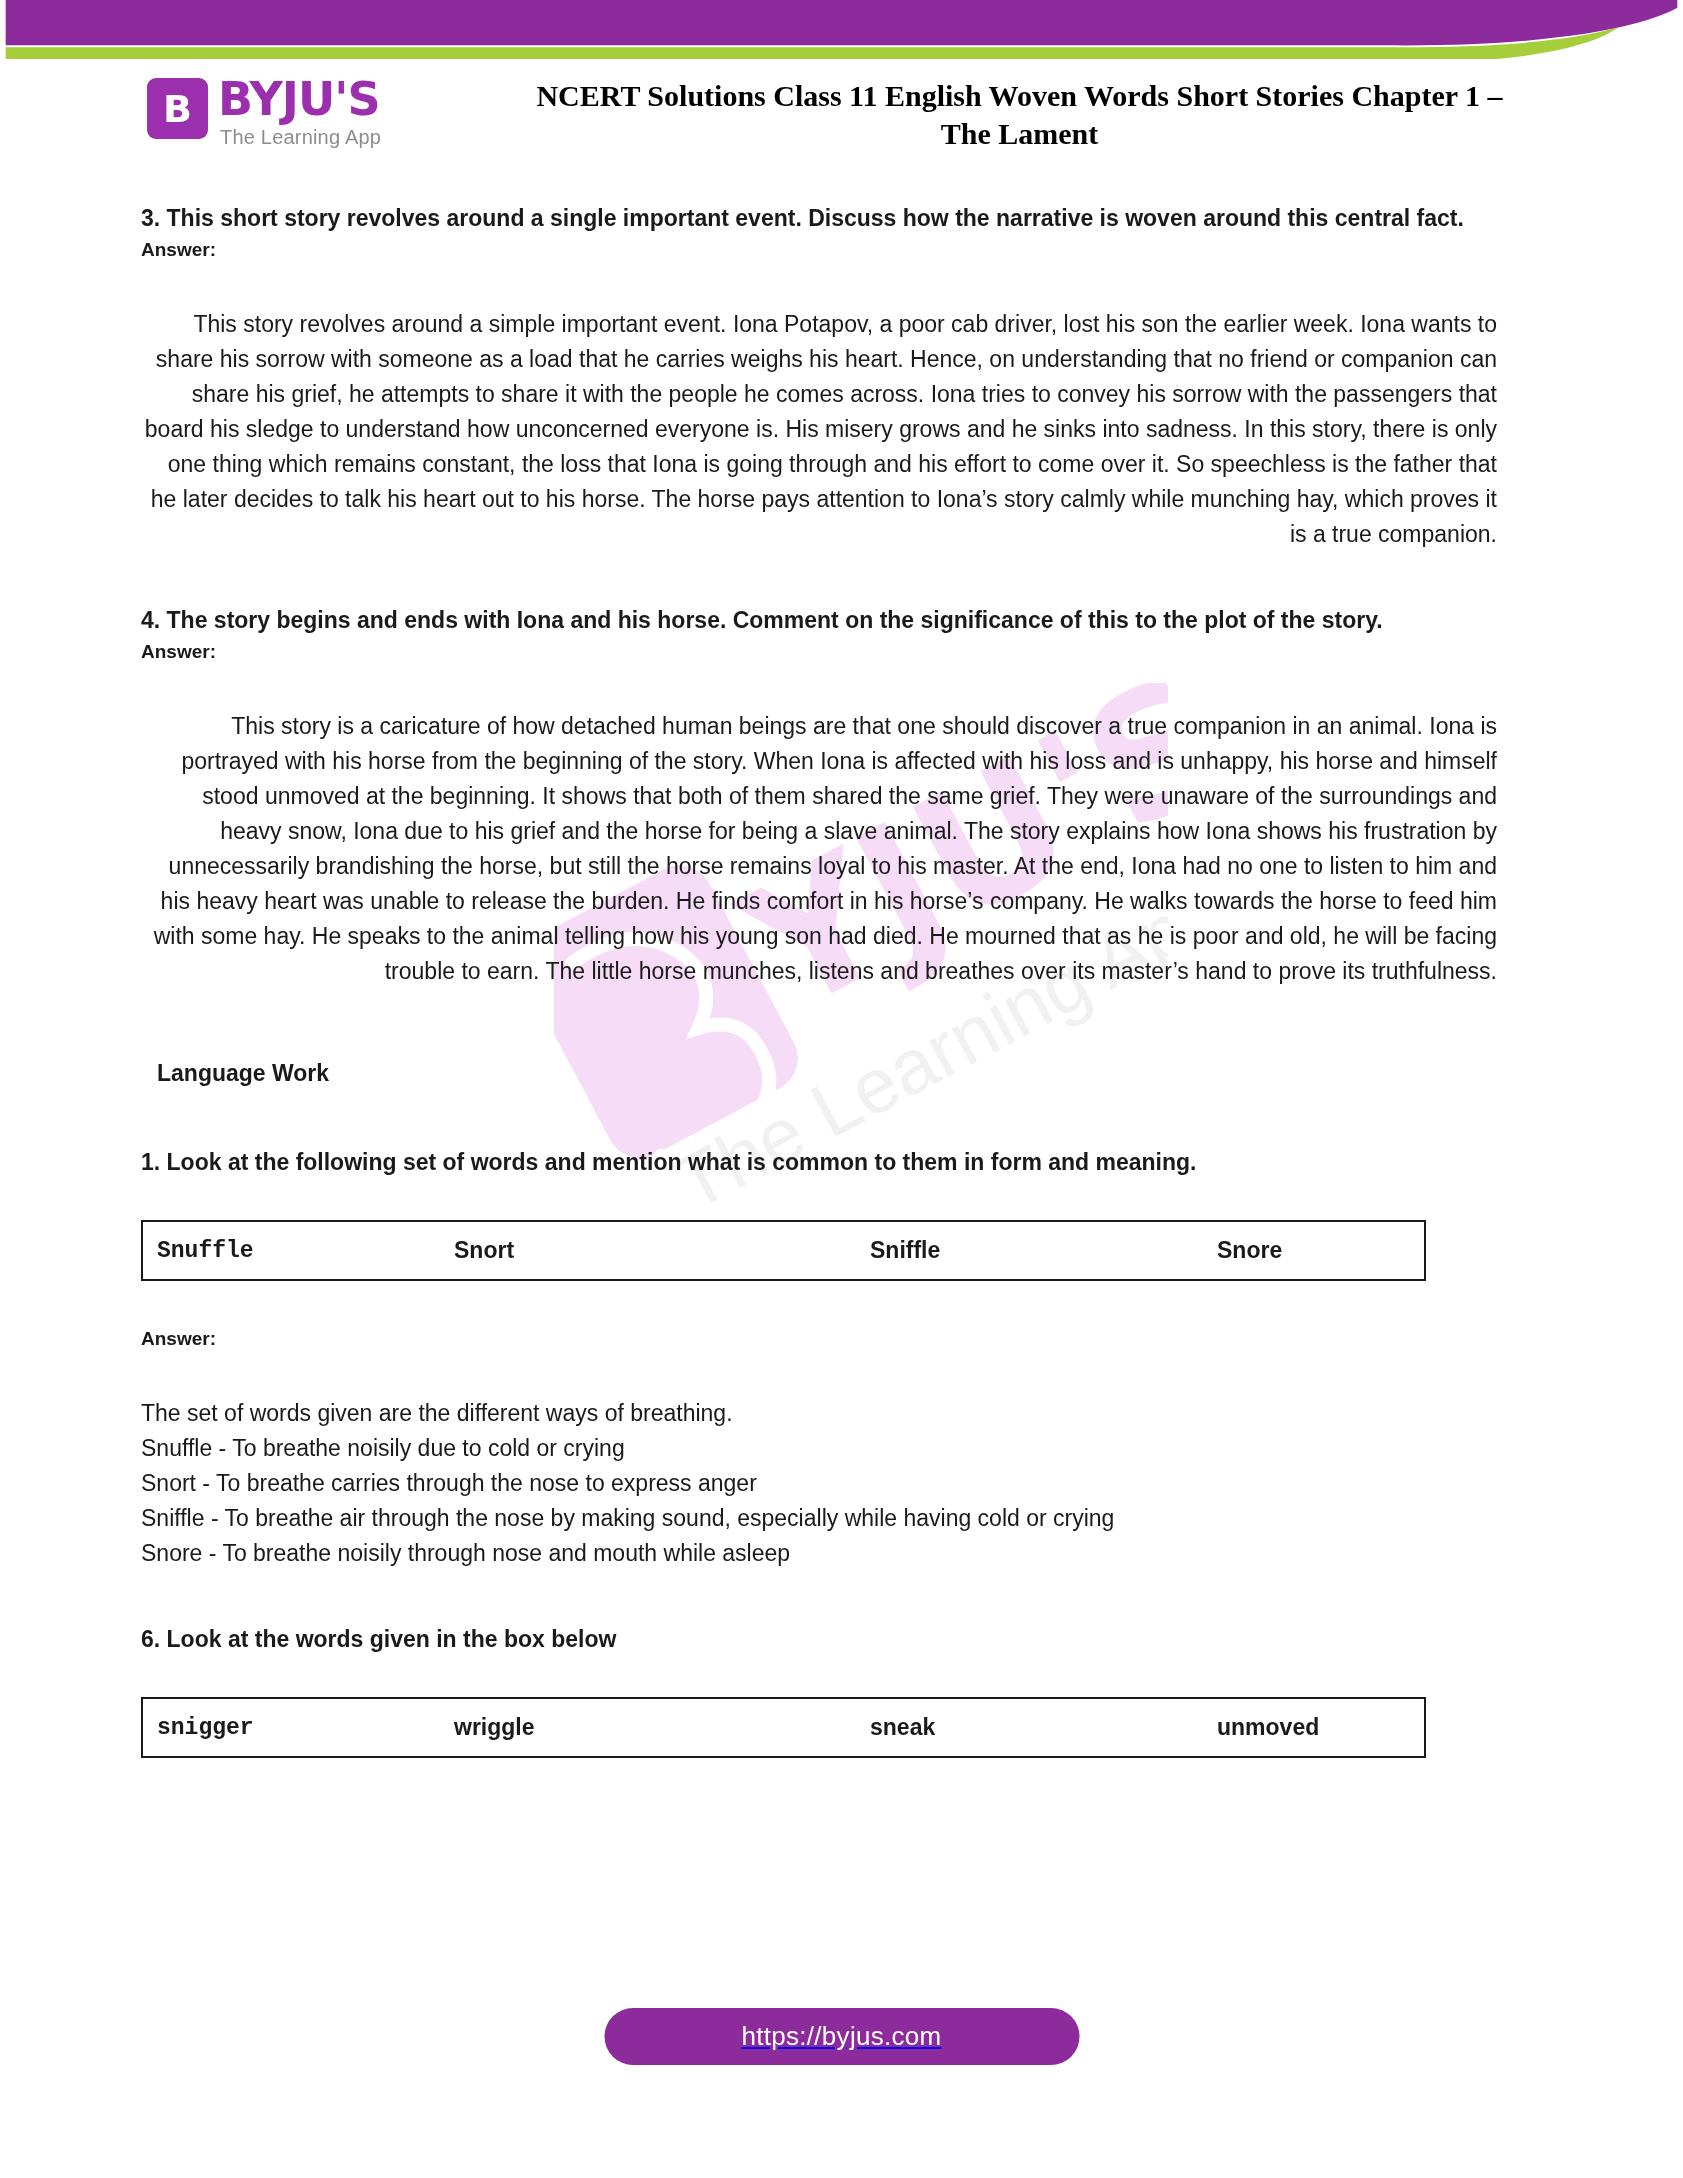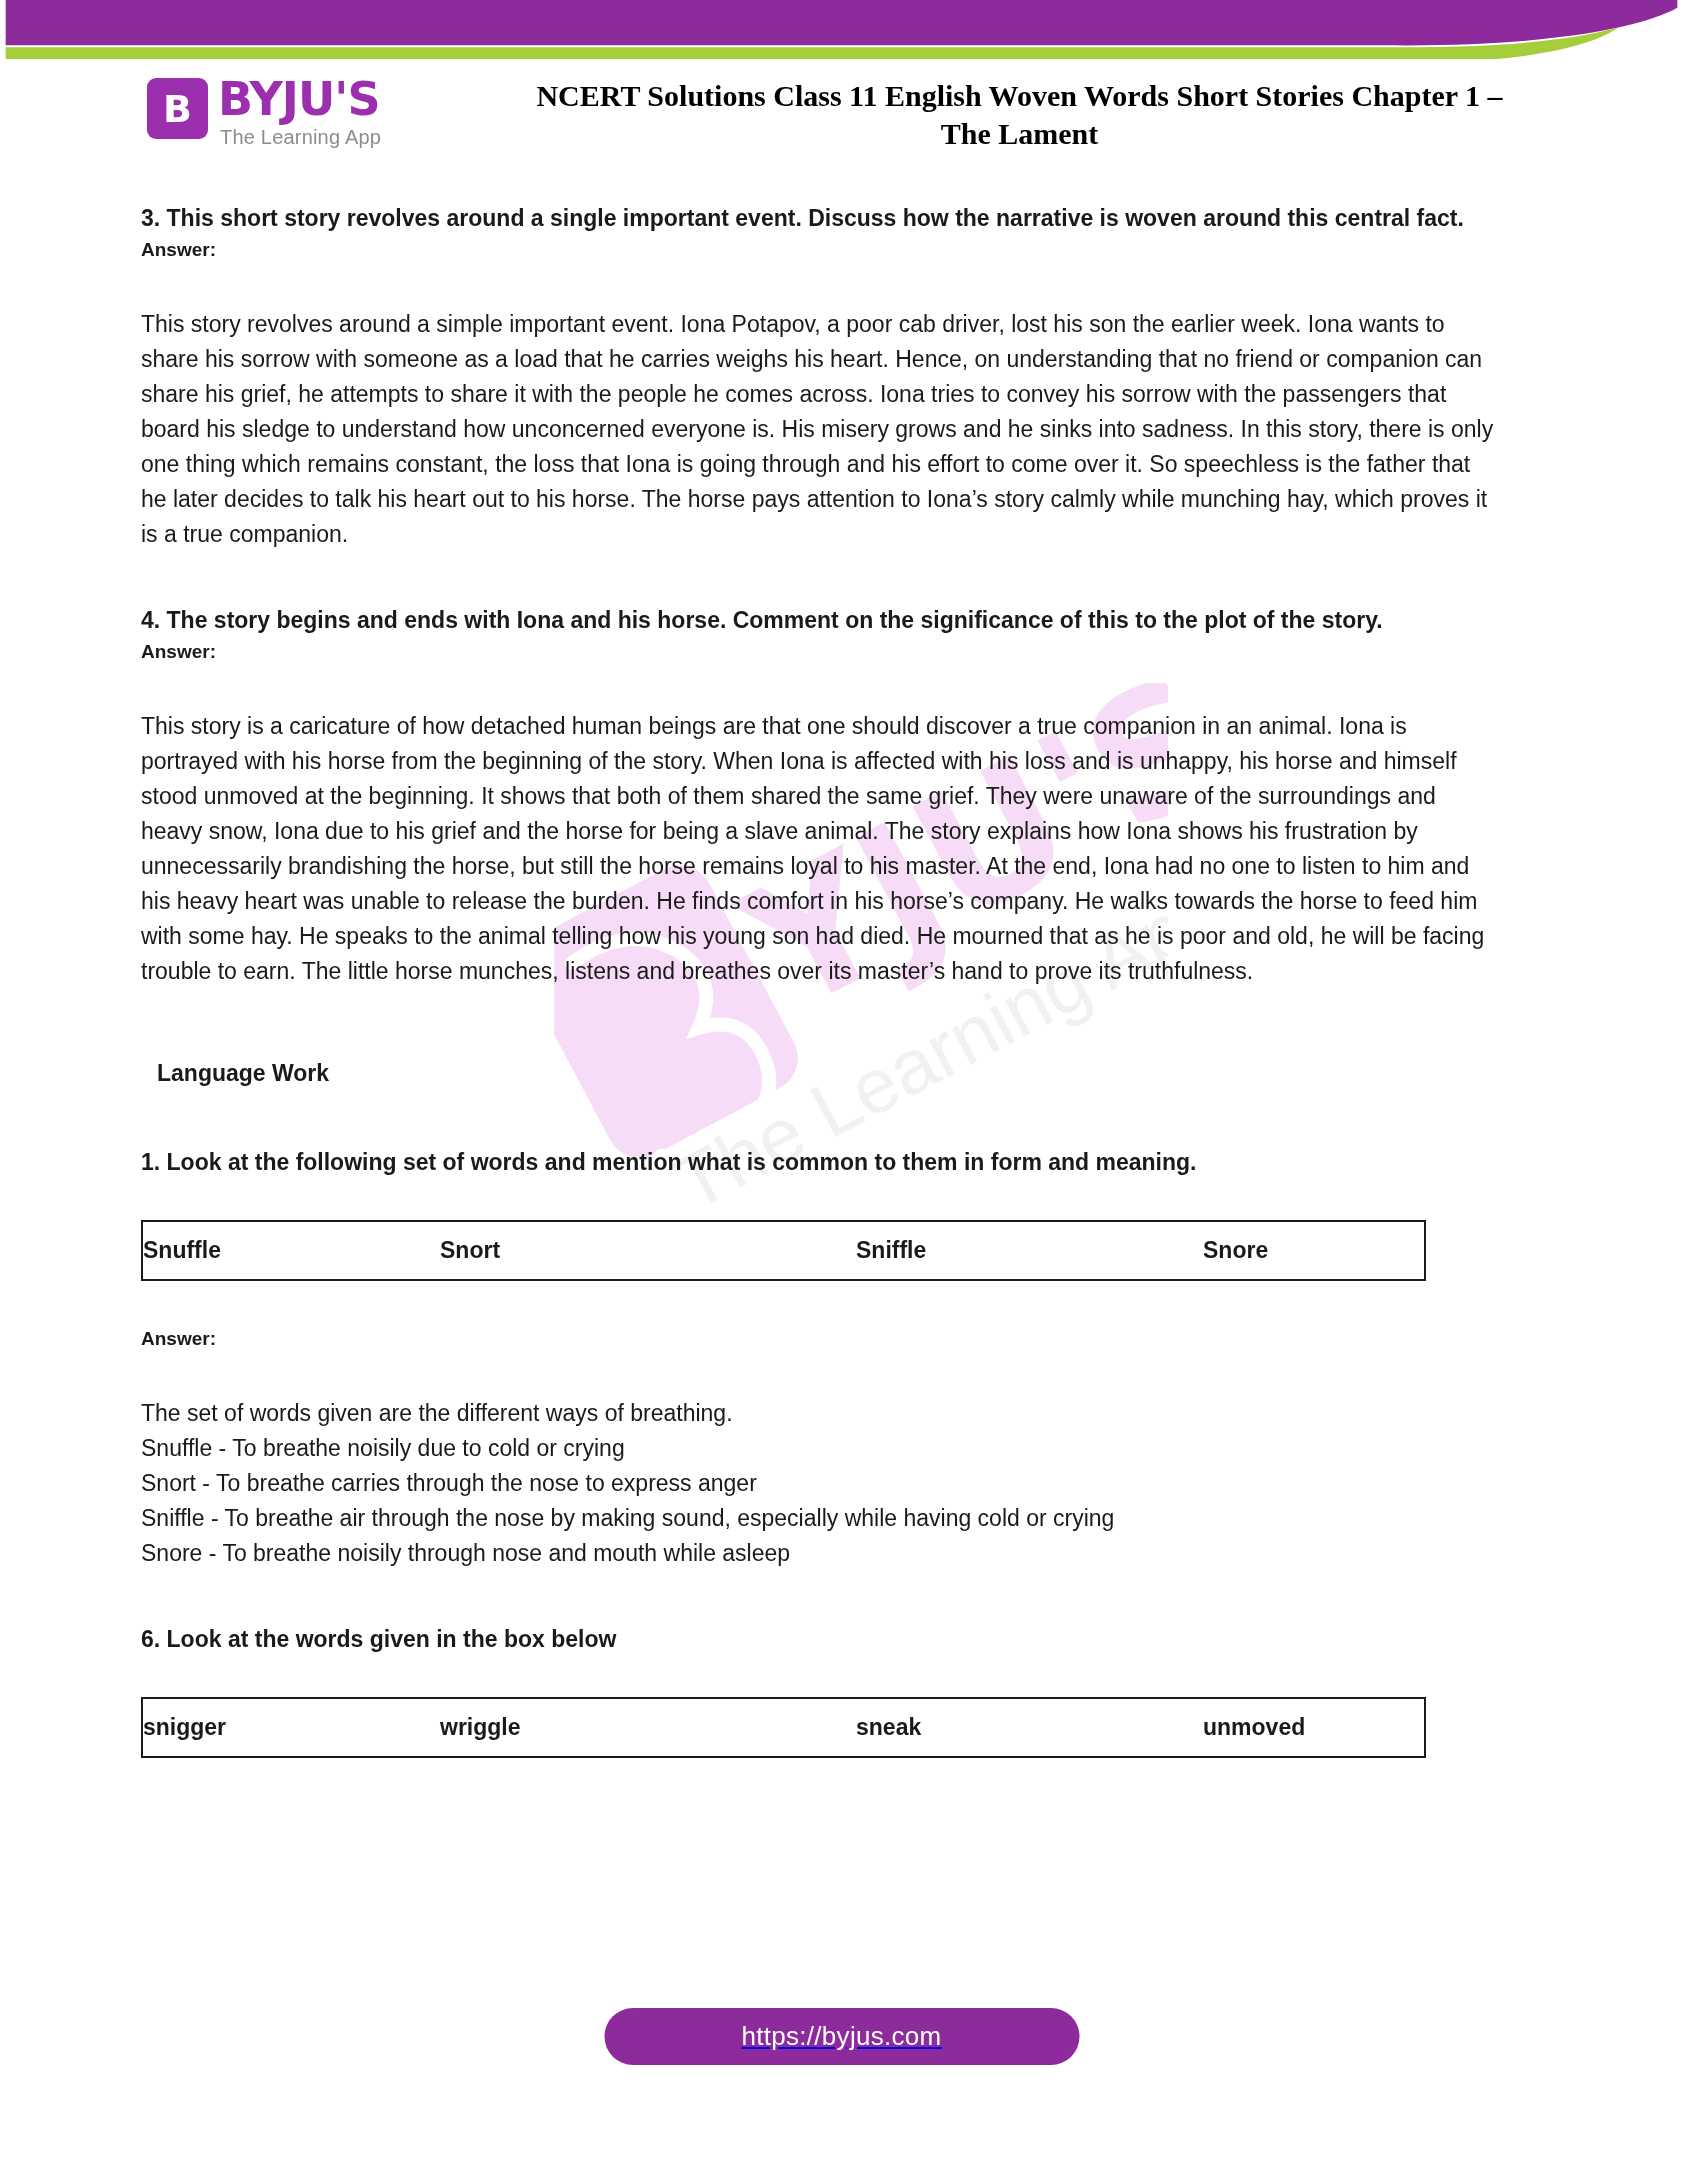--- a/index.html
+++ b/index.html
@@ -136,21 +136,21 @@
     font-weight: bold;
     line-height: 31px;
     color: #1a1a1a;
     margin: 0;
   }
   .para {
     font-size: 23px;
     line-height: 35px;
     color: #1a1a1a;
     margin: 0;
-    text-align: left;
+    text-align: right;
   }
   .gap-md { height: 42px; }
   .gap-lg { height: 53px; }
 
   .section-head {
     font-size: 23px;
     font-weight: bold;
     line-height: 31px;
     color: #1a1a1a;
     margin: 16px;
@@ -165,21 +165,21 @@
     align-items: center;
     width: 1285px;
     margin-left: 0px;
   }
   .word-box .cell {
     font-size: 23px;
     font-weight: bold;
     color: #1a1a1a;
     white-space: nowrap;
   }
-  .word-box .c1 { width: 297px; }
+  .word-box .c1 { margin-left: 14px; width: 297px; font-family: Liberation Mono, monospace; }
   .word-box .c2 { width: 416px; }
   .word-box .c3 { width: 347px; }
   .word-box .c4 { width: 178px; }
 
   .defs { font-size: 23px; line-height: 35px; color:#1a1a1a; }
   .defs div { white-space: nowrap; }
 
   
   #footer-link {
     position: absolute;

